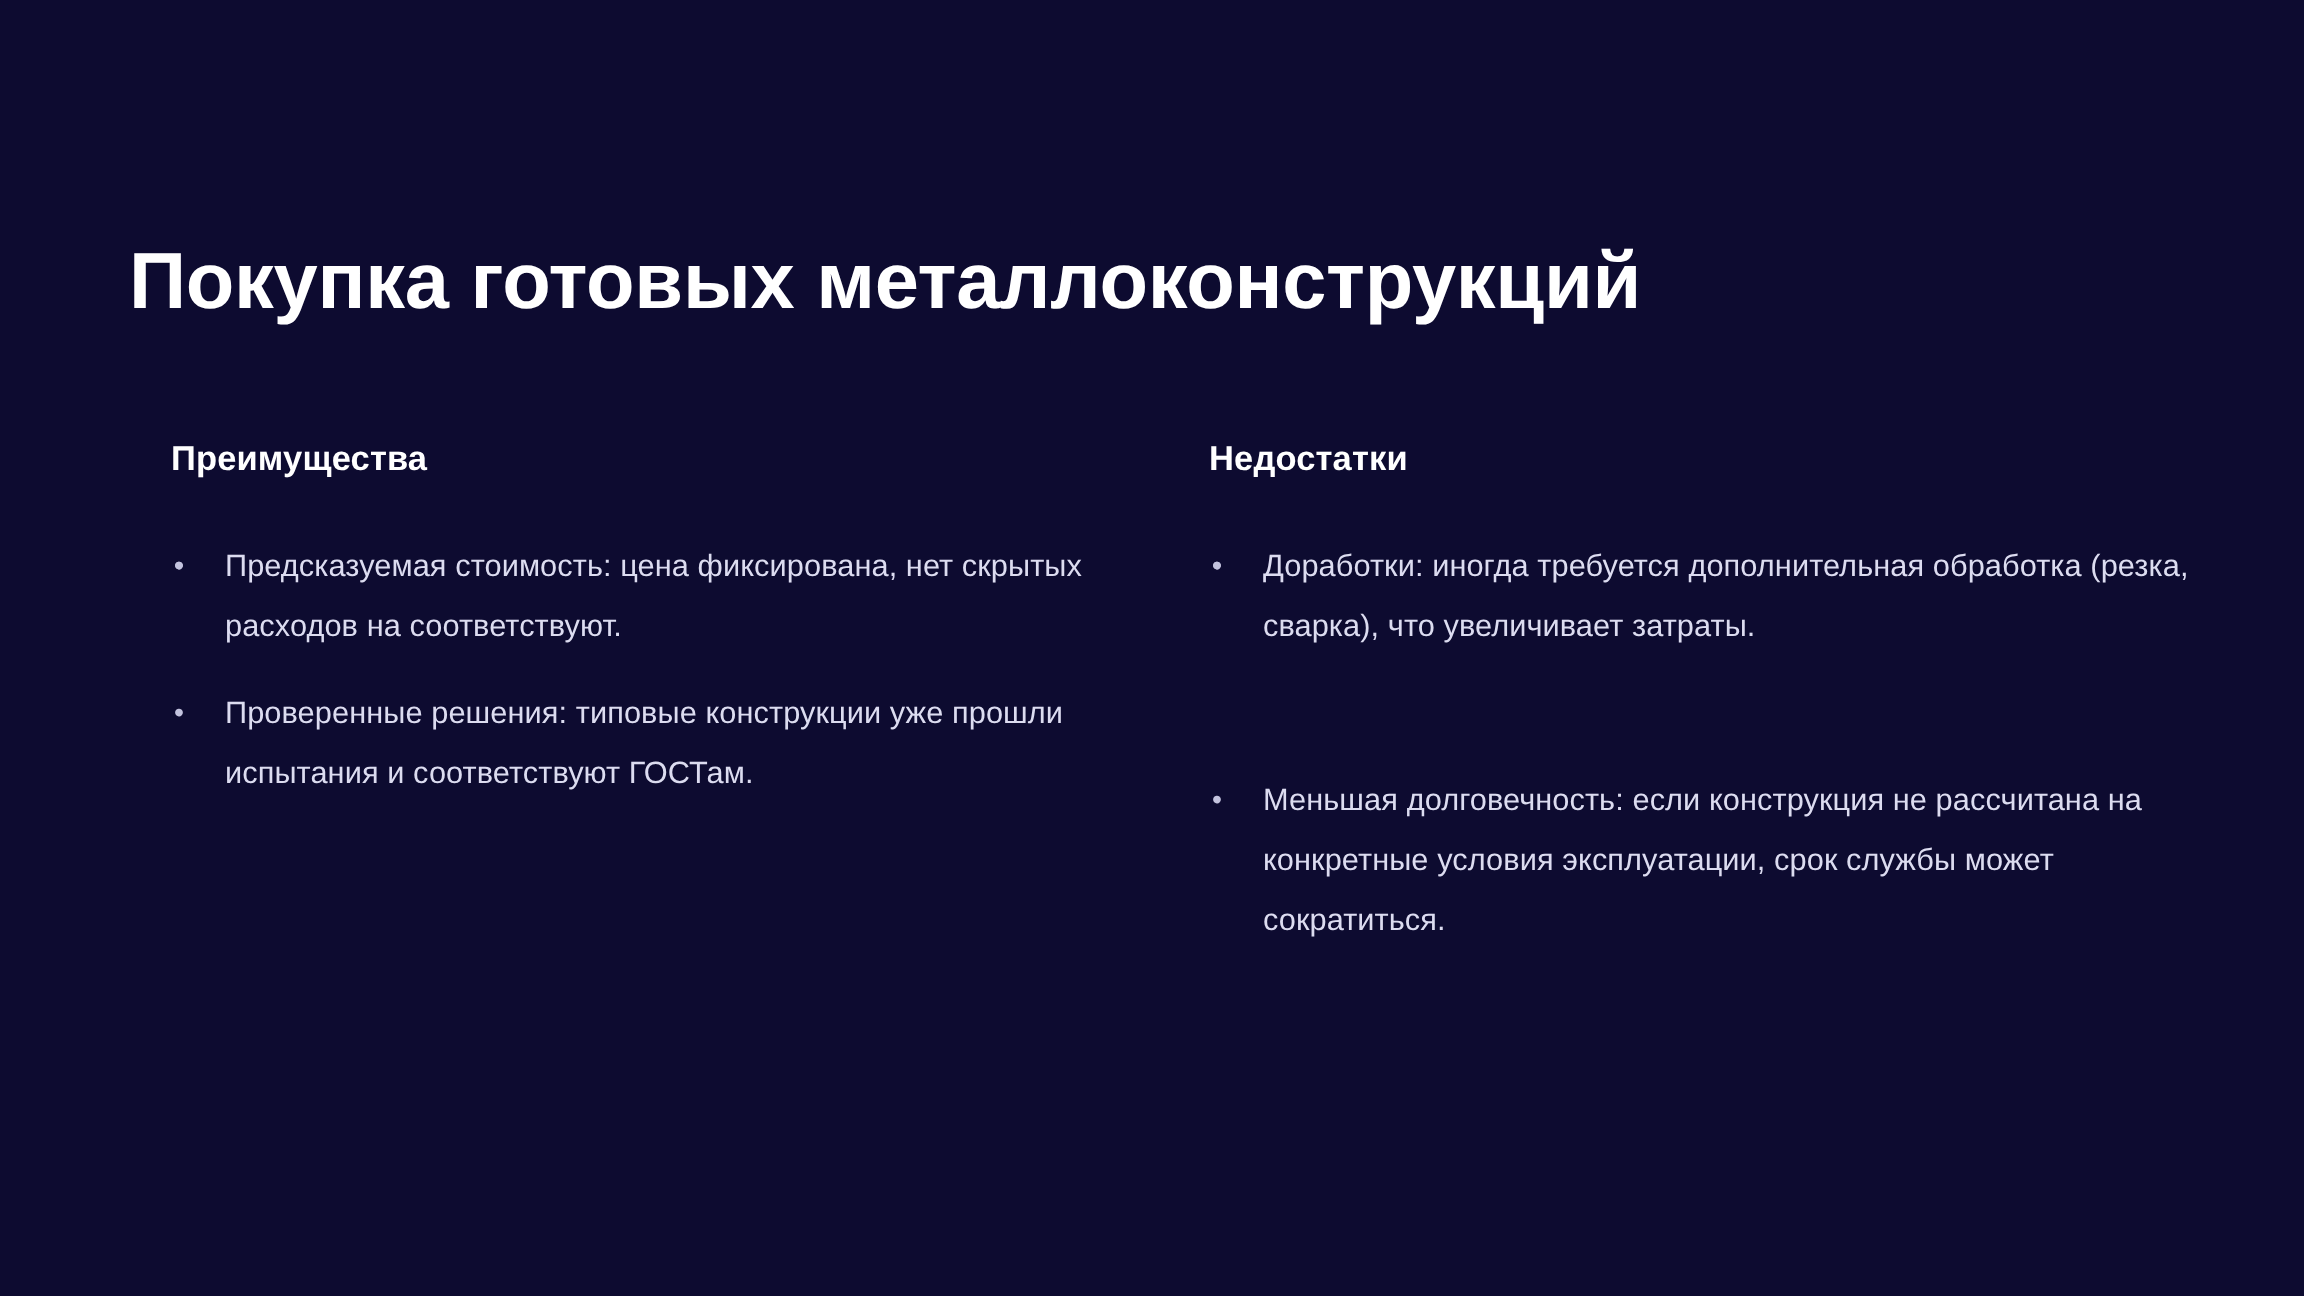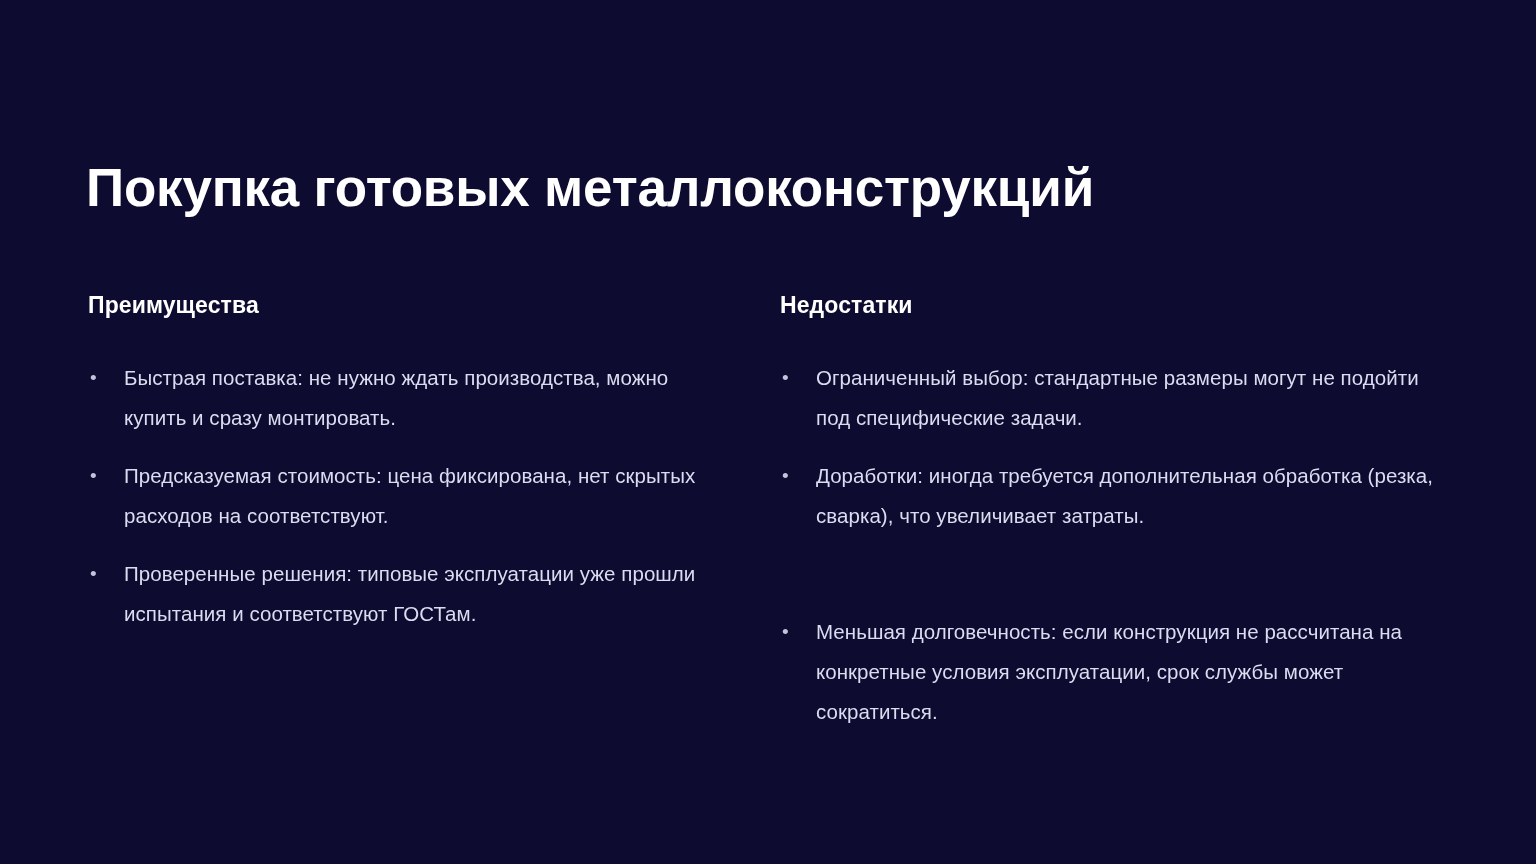--- a/index.html
+++ b/index.html
@@ -41,20 +41,21 @@
     position: absolute;
     left: 0;
     top: 291px;
     width: 1536px;
     height: 500px;
   }
 
   .column {
     position: absolute;
     top: 0;
+    margin-left: 26px;
   }
   .column-left {
     left: 88px;
     width: 640px;
   }
   .column-right {
     left: 780px;
     width: 660px;
   }
 
@@ -109,39 +110,37 @@
 
   <div class="slide-title">Покупка готовых металлоконструкций</div>
 
   <div class="columns">
 
     <div class="column column-left">
       <div class="column-heading">Преимущества</div>
       <ul class="bullet-list">
         <li class="bullet-item">
           <span class="bullet-dot">•</span>
-          <span class="bullet-text">Быстрая поставка: не нужно ждать производства, можно купить и сразу монтировать.</span>
         </li>
         <li class="bullet-item">
           <span class="bullet-dot">•</span>
           <span class="bullet-text">Предсказуемая стоимость: цена фиксирована, нет скрытых расходов на соответствуют.</span>
         </li>
         <li class="bullet-item">
           <span class="bullet-dot">•</span>
-          <span class="bullet-text">Проверенные решения: типовые эксплуатации уже прошли испытания и соответствуют ГОСТам.</span>
+          <span class="bullet-text">Проверенные решения: типовые конструкции уже прошли испытания и соответствуют ГОСТам.</span>
         </li>
       </ul>
     </div>
 
     <div class="column column-right">
       <div class="column-heading">Недостатки</div>
       <ul class="bullet-list">
         <li class="bullet-item">
           <span class="bullet-dot">•</span>
-          <span class="bullet-text">Ограниченный выбор: стандартные размеры могут не подойти под специфические задачи.</span>
         </li>
         <li class="bullet-item">
           <span class="bullet-dot">•</span>
           <span class="bullet-text">Доработки: иногда требуется дополнительная обработка (резка, сварка), что увеличивает затраты.</span>
         </li>
         <li class="bullet-item is-empty">
           
           <span class="bullet-text"></span>
         </li>
         <li class="bullet-item">

